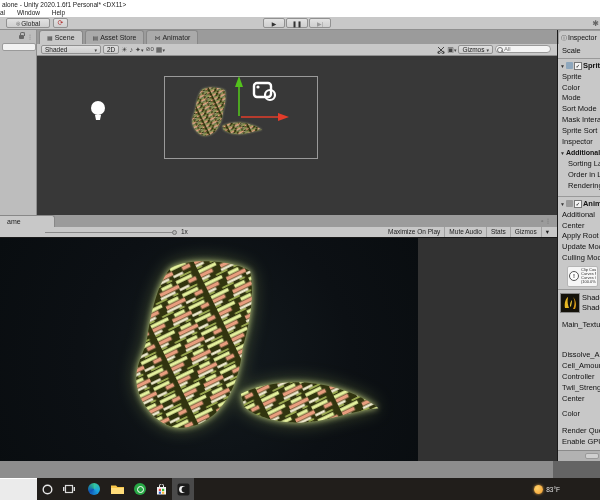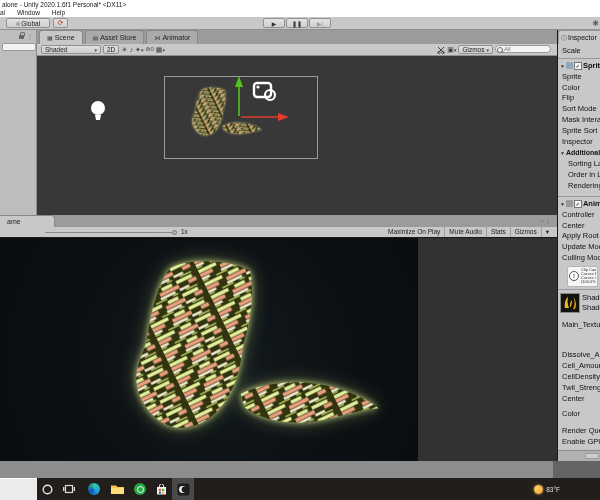--- a/index.html
+++ b/index.html
@@ -279,42 +279,42 @@
     <div class="isep"></div>
 
     <div class="ihdr">
       <span class="fold">▼</span>
       <span class="cicon"></span>
       <span class="chk">✓</span>
       <span>Sprite R</span>
     </div>
     <div class="irow">Sprite</div>
     <div class="irow">Color</div>
-    <div class="irow">Flip</div>
+    <div class="irow">Mode</div>
     <div class="irow">Sort Mode</div>
     <div class="irow">Mask Interacti</div>
     <div class="irow">Sprite Sort Poi</div>
     <div class="irow">Inspector</div>
     <div class="ihdr" style="font-size:7px;">
       <span class="fold">▼</span>
       <span style="font-weight:bold;">Additional Set</span>
     </div>
     <div class="irow indent">Sorting Lay</div>
     <div class="irow indent">Order in Lay</div>
     <div class="irow indent">Rendering L</div>
     <div class="spacer3"></div>
     <div class="isep"></div>
 
     <div class="ihdr">
       <span class="fold">▼</span>
       <span class="cicon anim"></span>
       <span class="chk">✓</span>
       <span>Animat</span>
     </div>
-    <div class="irow">Controller</div>
+    <div class="irow">Additional</div>
     <div class="irow">Center</div>
     <div class="irow">Apply Root Mo</div>
     <div class="irow">Update Mode</div>
     <div class="irow">Culling Mode</div>
     <div class="helpbox">
       <span class="warnicon">!</span>
       <span class="helplines">
         <div>Clip Coun</div>
         <div>Curves Po</div>
         <div>Curves C</div>
@@ -332,21 +332,21 @@
       </svg>
       <span class="matcol">
         <div>Shader</div>
         <div>Shader</div>
       </span>
     </div>
     <div class="irow" style="margin-top:3px;">Main_Texture</div>
     <div class="spacer20"></div>
     <div class="irow">Dissolve_Amou</div>
     <div class="irow">Cell_Amount</div>
-    <div class="irow">CellDensity</div>
+    <div class="irow">Controller</div>
     <div class="irow">Twil_Strength</div>
     <div class="irow">Center</div>
     <div class="spacer5"></div>
     <div class="irow">Color</div>
     <div class="spacer6"></div>
     <div class="irow">Render Queue</div>
     <div class="irow">Enable GPU In</div>
     <div class="irow">Double Sided</div>
     <div class="helpbox">
       

